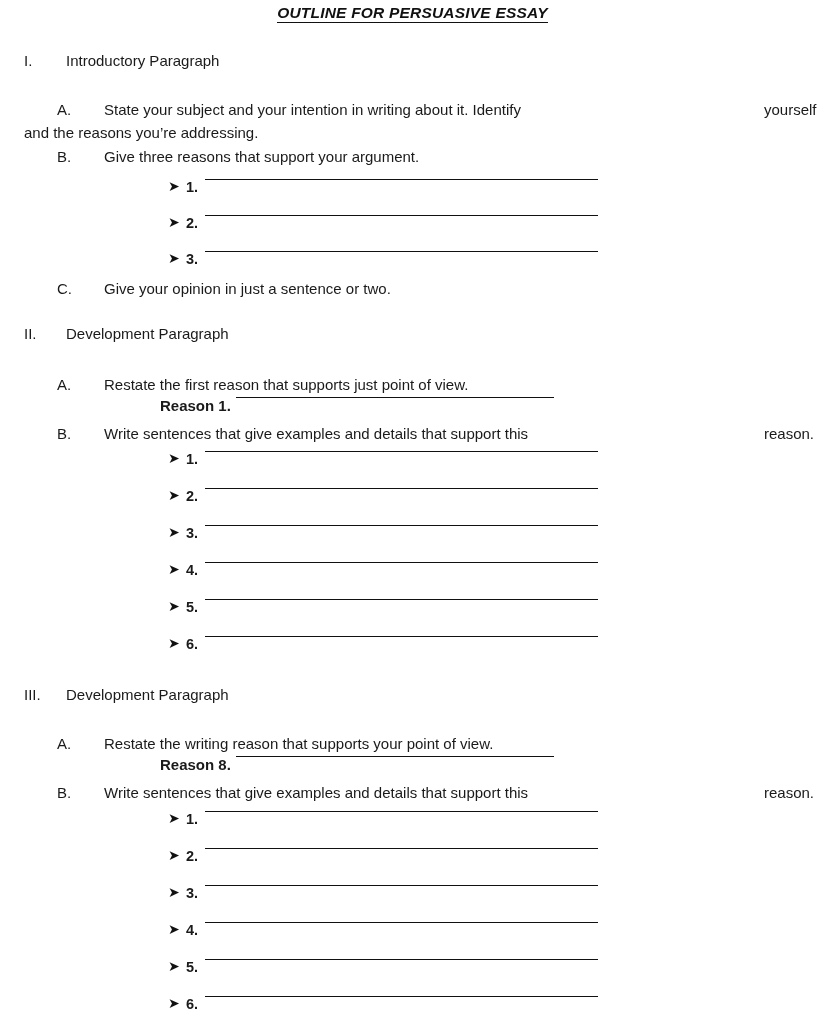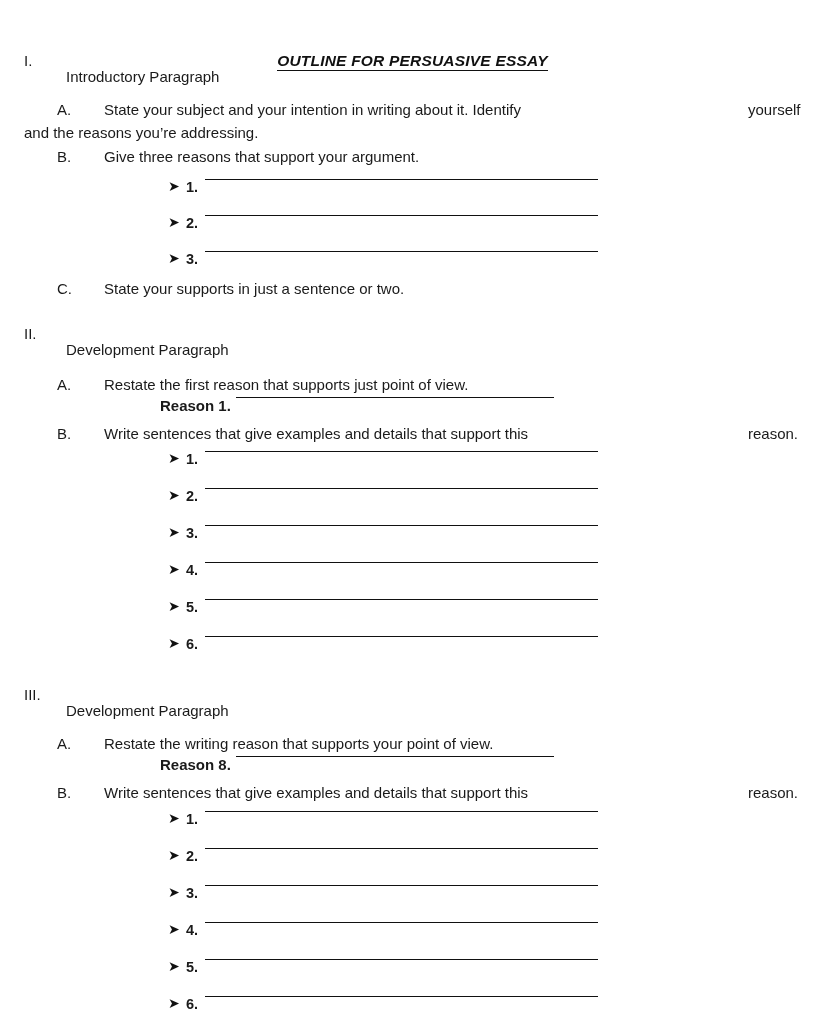--- a/index.html
+++ b/index.html
@@ -26,21 +26,20 @@
     position: absolute;
     top: 4px;
     left: 0;
     width: 825px;
     text-align: center;
     font-size: 15.5px;
     font-weight: bold;
     font-style: italic;
     letter-spacing: 0.2px;
     color: #111;
-    margin-top: 48px;
   }
   .doc-title span.tx {
     border-bottom: 1.6px solid #111;
     padding-bottom: 1px;
   }
 
   
   .roman-row {
     position: absolute;
     left: 0;
@@ -51,21 +50,20 @@
   }
   .roman-row .num {
     position: absolute;
     left: 24px;
     width: 36px;
     text-align: left;
   }
   .roman-row .label {
     position: absolute;
     left: 66px;
-    margin-top: 16px;
   }
 
   
   .letter-row {
     position: absolute;
     left: 0;
     width: 825px;
     font-size: 15px;
     color: #1a1a1a;
   }
@@ -76,21 +74,21 @@
     text-align: left;
   }
   .letter-row .ltr-text {
     position: absolute;
     left: 104px;
     white-space: nowrap;
     text-align: center;
   }
   .letter-row .tail-word {
     position: absolute;
-    left: 748px;
+    left: 764px;
     white-space: nowrap;
   }
   .letter-row .wrap-text {
     position: absolute;
     left: 24px;
     white-space: nowrap;
   }
 
   
   .reason-row {
@@ -180,21 +178,21 @@
     <span class="rule"></span>
   </div>
   <div class="item-row" style="top:251px;">
     <span class="arrow">➤</span>
     <span class="idx">3.</span>
     <span class="rule"></span>
   </div>
 
   <div class="letter-row" style="top:280px;">
     <span class="ltr">C.</span>
-    <span class="ltr-text">State your supports in just a sentence or two.</span>
+    <span class="ltr-text">Give your opinion in just a sentence or two.</span>
   </div>
 
   <div class="roman-row" style="top:325px;">
     <span class="num">II.</span>
     <span class="label">Development Paragraph</span>
   </div>
 
   <div class="letter-row" style="top:376px;">
     <span class="ltr">A.</span>
     <span class="ltr-text">Restate the first reason that supports just point of view.</span>

